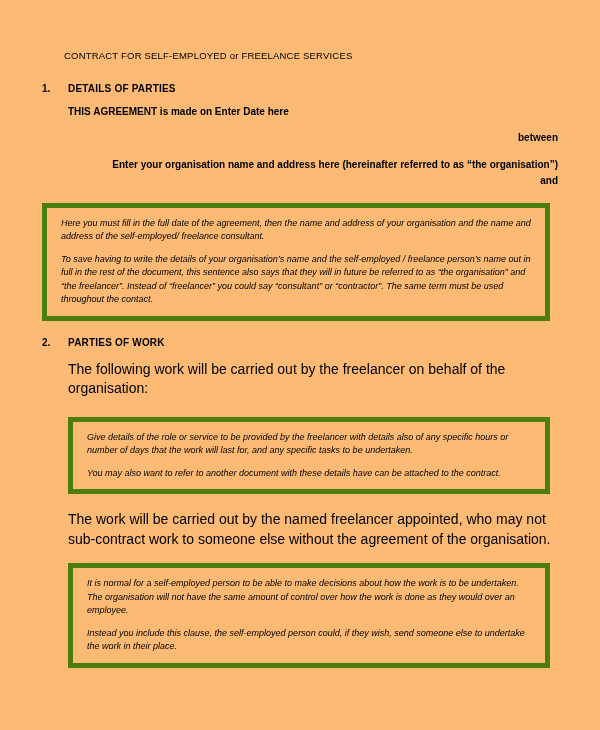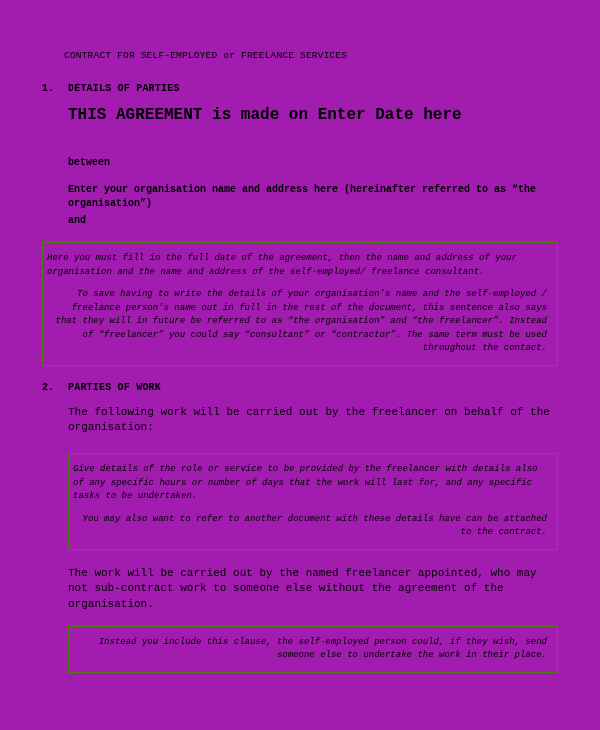--- a/index.html
+++ b/index.html
@@ -11,24 +11,23 @@
     width: 600px;
     height: 730px;
     font-family: "Liberation Sans", sans-serif;
     color: #000000;
     overflow: hidden;
   }
   .page {
     position: relative;
     width: 600px;
     height: 730px;
-    background: #a21caf;
+    background: #fdba74;
     box-sizing: border-box;
     padding: 50px 42px 10px 42px;
-    font-family: Liberation Mono, monospace;
   }
   .doc-title {
     font-size: 9.5px;
     letter-spacing: 0.2px;
     margin: 0 0 22px 22px;
   }
   .section {
     margin-bottom: 4px;
   }
   .section-head {
@@ -43,49 +42,48 @@
     flex: 0 0 26px;
   }
   .section-title {
     letter-spacing: 0.2px;
   }
   .indent {
     margin-left: 26px;
   }
   .bold-line {
     font-weight: bold;
-    font-size: 16px;
-    margin: 0 0 32px 0;
+    font-size: 10px;
+    margin: 0 0 14px 0;
   }
   .bold-center {
     font-weight: bold;
     font-size: 10px;
-    text-align: left;
+    text-align: right;
     margin: 0 0 12px 0;
     line-height: 1.45;
   }
   .para {
-    font-size: 11px;
+    font-size: 14px;
     margin: 0 0 10px 0;
     line-height: 1.4;
   }
   .note-box {
-    border: 1px solid #4d7c0f;
-    padding: 9px 10px 6px 4px;
-    margin: 14px 0 16px 0;
+    border: 5px solid #4d7c0f;
+    padding: 9px 10px 6px 14px;
+    margin: 14px 8px 16px 0;
   }
   .note-box p {
     font-style: italic;
     font-size: 9px;
     line-height: 1.5;
     margin: 0 0 9px 0;
   }
   .note-box p:last-child {
     margin-bottom: 3px;
-    text-align: right;
   }
   .mt-18 { margin-top: 18px; }
 </style>
 </head>
 <body>
 
 <div class="page">
 
   <div class="doc-title">CONTRACT FOR SELF-EMPLOYED or FREELANCE SERVICES</div>
 
@@ -118,18 +116,19 @@
       <p class="para">The following work will be carried out by the freelancer on behalf of the organisation:</p>
 
       <div class="note-box mt-18">
         <p>Give details of the role or service to be provided by the freelancer with details also of any specific hours or number of days that the work will last for, and any specific tasks to be undertaken.</p>
         <p>You may also want to refer to another document with these details have can be attached to the contract.</p>
       </div>
 
       <p class="para">The work will be carried out by the named freelancer appointed, who may not sub-contract work to someone else without the agreement of the organisation.</p>
 
       <div class="note-box">
+        <p>It is normal for a self-employed person to be able to make decisions about how the work is to be undertaken. The organisation will not have the same amount of control over how the work is done as they would over an employee.</p>
         <p>Instead you include this clause, the self-employed person could, if they wish, send someone else to undertake the work in their place.</p>
       </div>
     </div>
   </div>
 
 </div>
 
 </body></html>

